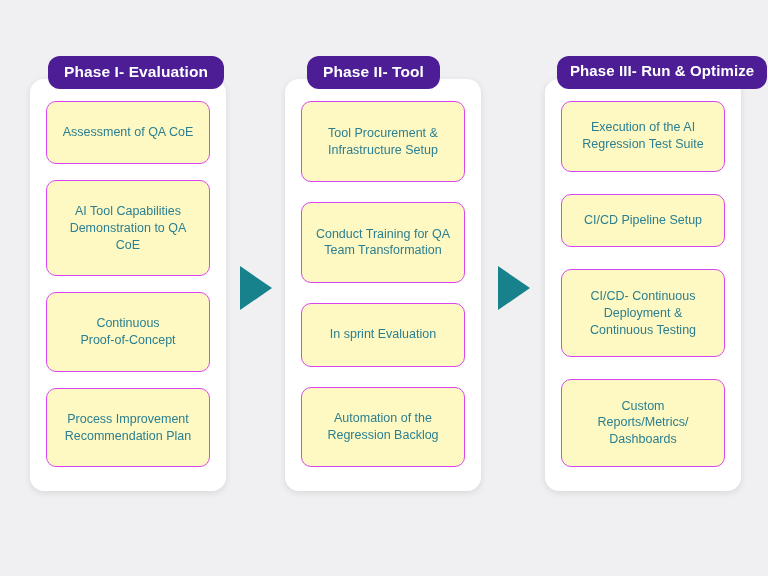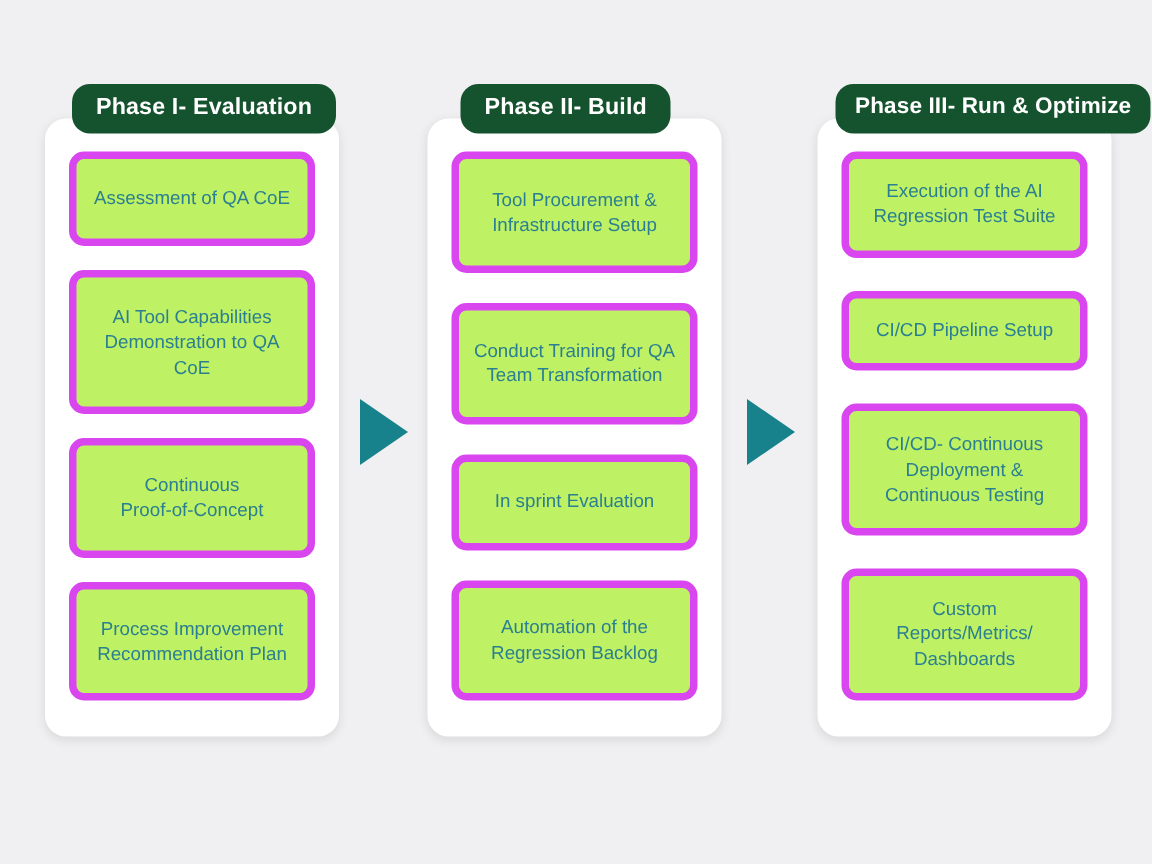--- a/index.html
+++ b/index.html
@@ -27,21 +27,21 @@
     position: absolute;
     top: 56px;
   }
   .phase-1 { left: 30px;  width: 196px; }
   .phase-2 { left: 285px; width: 196px; }
   .phase-3 { left: 545px; width: 196px; }
 
   .phase-header {
     position: relative;
     display: inline-block;
-    background: #14532d;
+    background: #4c1d95;
     color: #ffffff;
     border-radius: 12px 12px 12px 12px;
     padding: 6px 16px 8px 16px;
     font-size: 15.5px;
     font-weight: 600;
     letter-spacing: 0.1px;
     white-space: nowrap;
     z-index: 3;
     box-sizing: border-box;
     line-height: 1.25;
@@ -61,23 +61,23 @@
     z-index: 2;
     display: flex;
     flex-direction: column;
   }
   .phase-1 .phase-body { height: 412px; gap: 16px; }
   .phase-2 .phase-body { height: 412px; gap: 20px; }
   .phase-3 .phase-body { height: 412px; gap: 22px; }
 
   
   .step-card {
-    border: 5px solid #d946ef;
+    border: 1px solid #d946ef;
     border-radius: 10px;
-    background: #bef264;
+    background: #fef9c3;
     color: #2b7f90;
     font-size: 12.5px;
     line-height: 1.35;
     text-align: center;
     display: flex;
     align-items: center;
     justify-content: center;
     padding: 6px 0;
     box-sizing: border-box;
     flex: 1 1 auto;
@@ -124,21 +124,21 @@
       <div class="step-card">
         <span class="step-text">Process Improvement
 Recommendation Plan</span>
       </div>
     </div>
   </div>
 
   <div class="arrow arrow-1"></div>
 
   <div class="phase phase-2">
-    <div class="phase-header">Phase II- Build</div>
+    <div class="phase-header">Phase II- Tool</div>
     <div class="phase-body">
       <div class="step-card">
         <span class="step-text">Tool Procurement &amp;
 Infrastructure Setup</span>
       </div>
       <div class="step-card">
         <span class="step-text">Conduct Training for QA
 Team Transformation</span>
       </div>
       <div class="step-card">

